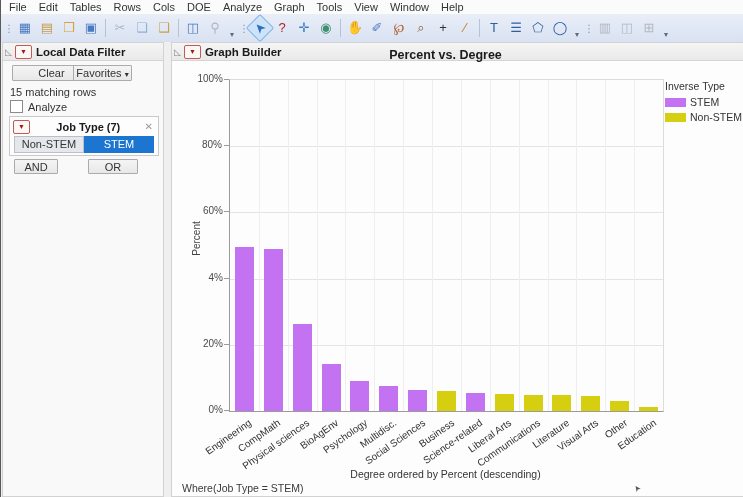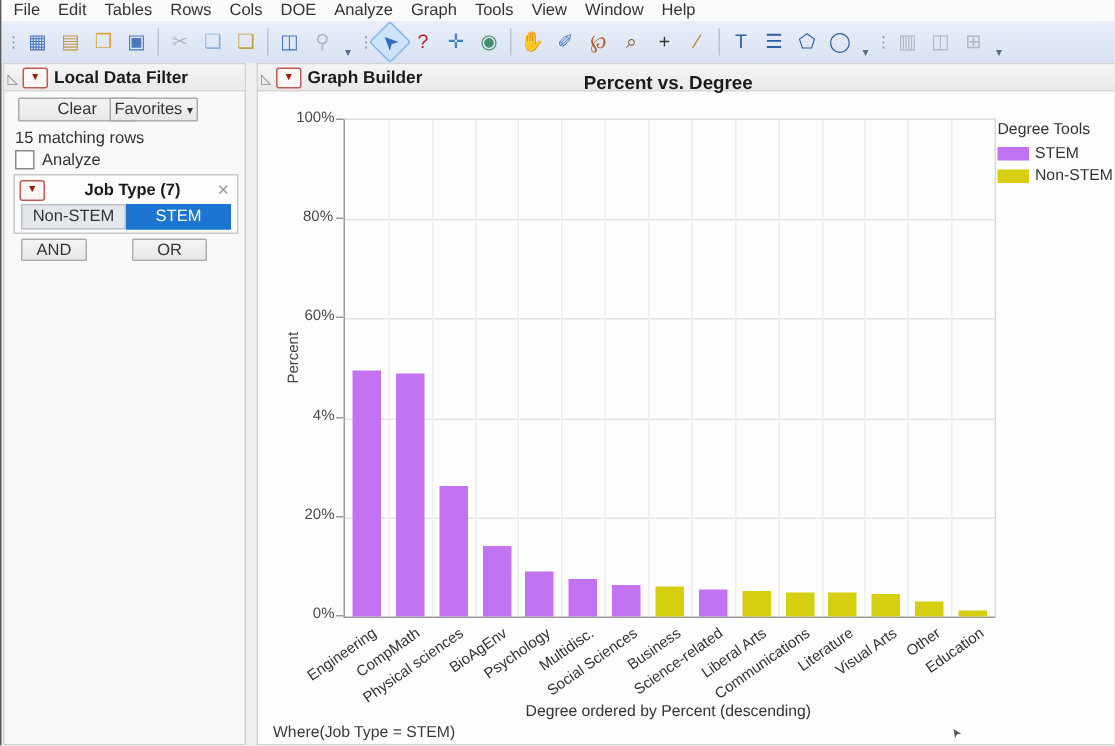--- a/index.html
+++ b/index.html
@@ -198,21 +198,21 @@
         <div class="bar hit" style="left: 235.867px; top: 313.457px; height: 17.543px; background: rgb(195, 115, 242);"></div>
         <div class="bar hit" style="left: 264.733px; top: 314.45px; height: 16.55px; background: rgb(214, 206, 16);"></div>
         <div class="bar hit" style="left: 293.6px; top: 315.112px; height: 15.888px; background: rgb(214, 206, 16);"></div>
         <div class="bar hit" style="left: 322.467px; top: 315.112px; height: 15.888px; background: rgb(214, 206, 16);"></div>
         <div class="bar hit" style="left: 351.333px; top: 315.774px; height: 15.226px; background: rgb(214, 206, 16);"></div>
         <div class="bar hit" style="left: 380.2px; top: 321.07px; height: 9.93px; background: rgb(214, 206, 16);"></div>
         <div class="bar hit" style="left: 409.067px; top: 326.697px; height: 4.303px; background: rgb(214, 206, 16);"></div>
       </div>
     <div class="xcaption">Degree ordered by Percent (descending)</div>
     <div class="legend">
-      <div class="legend-title">Degree Tools</div>
+      <div class="legend-title">Inverse Type</div>
       <div id="legend-rows">
           <div class="legend-row">
             <span class="swatch" style="background: rgb(195, 115, 242);"></span>
             <span>STEM</span>
           </div>
           <div class="legend-row">
             <span class="swatch" style="background: rgb(214, 206, 16);"></span>
             <span>Non-STEM</span>
           </div>
         </div>

